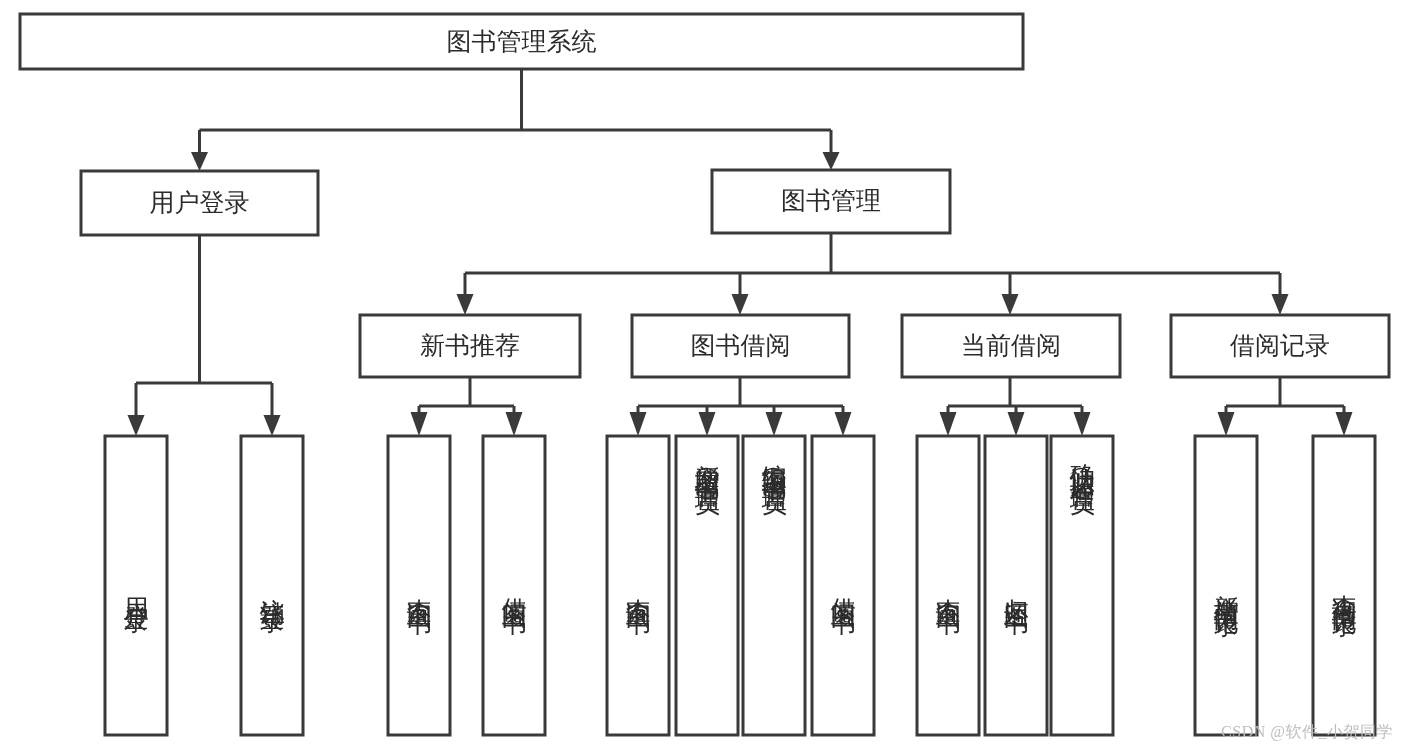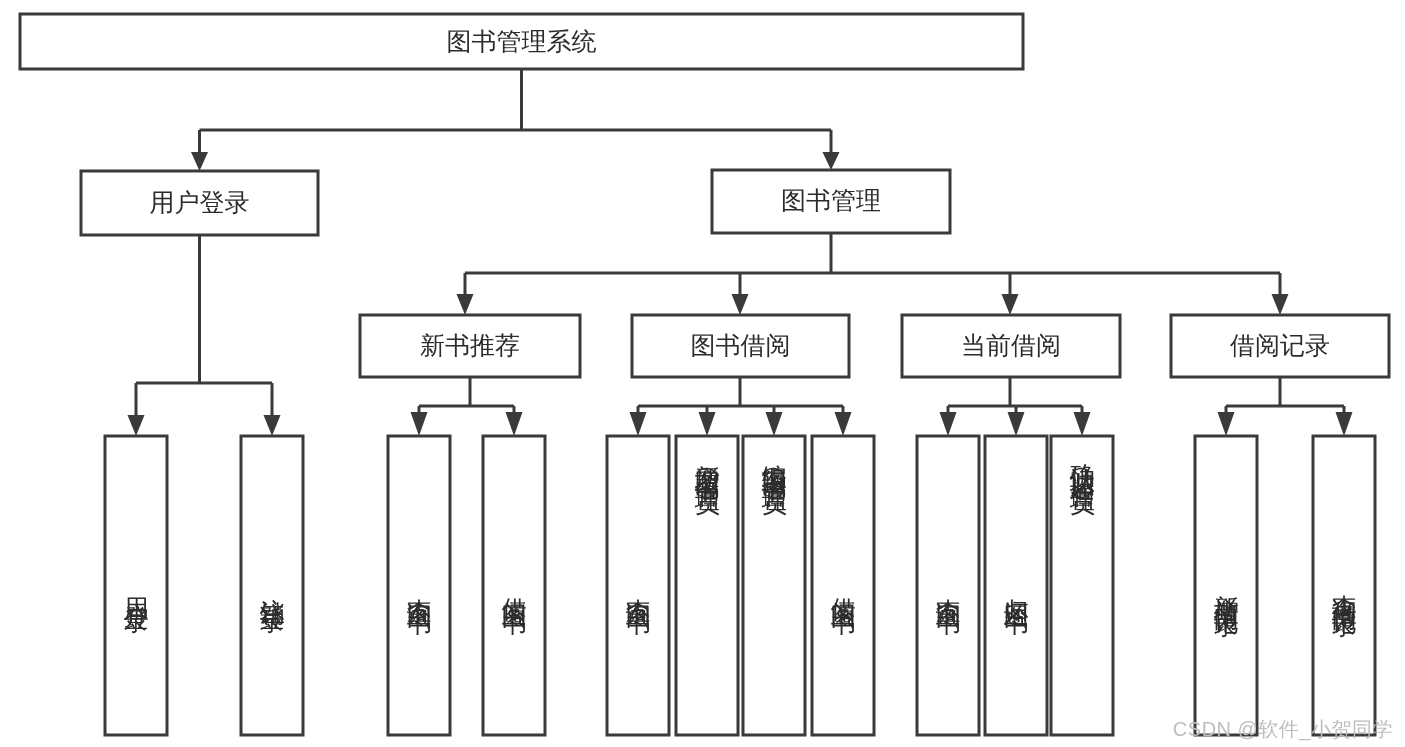--- a/index.html
+++ b/index.html
@@ -63,22 +63,22 @@
     font-size: 25px;
     line-height: 1.18;
     letter-spacing: 4px;
     color: #2b2b2b;
     white-space: nowrap;
   }
   .watermark {
     position: absolute;
     right: 12px;
     bottom: 4px;
-    font-family: Liberation Sans, sans-serif;
-    font-size: 20px;
+    font-family: Liberation Serif, serif;
+    font-size: 16px;
     color: #bdbdbd;
     white-space: nowrap;
     letter-spacing: 0.5px;
   }
 </style>
 </head>
 <body>
 
 <div id="canvas">
 

